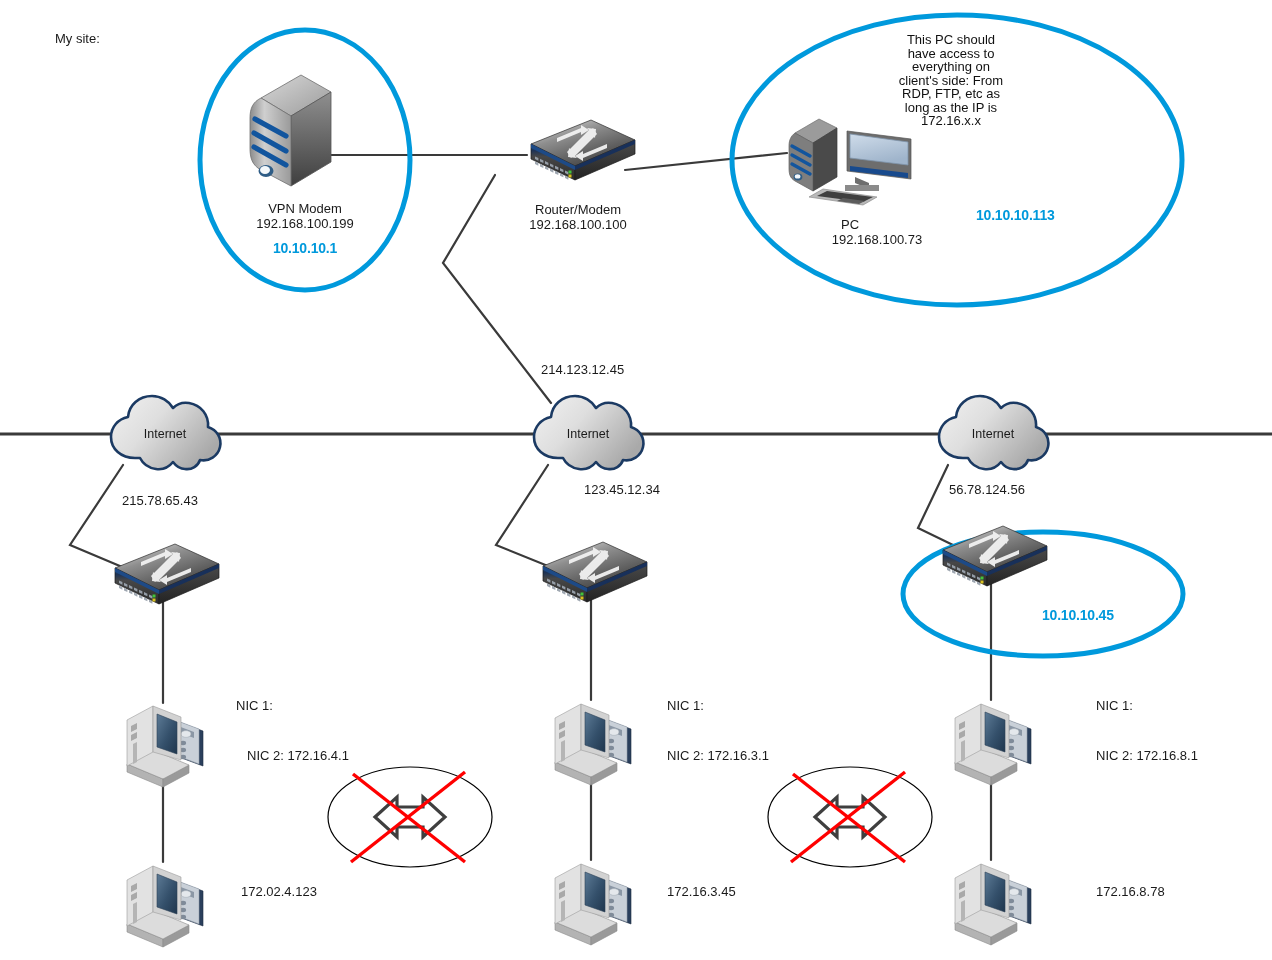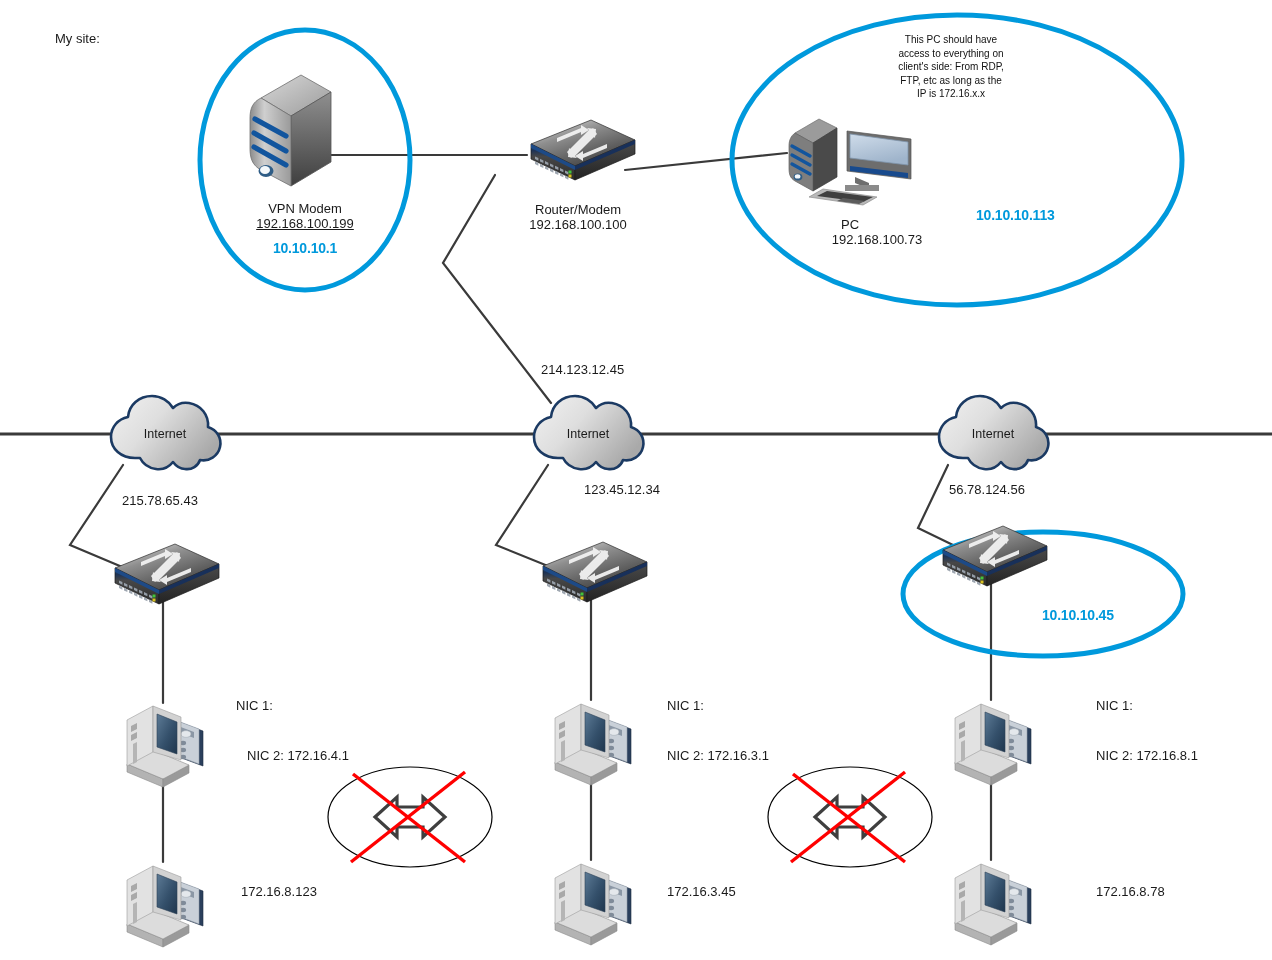--- a/index.html
+++ b/index.html
@@ -38,21 +38,21 @@
   }
   .lbl-blue {
     color: #0099DC;
     font-weight: bold;
     font-size: 14px;
     letter-spacing: -0.2px;
   }
   .note {
     position: absolute;
     font-family: "Liberation Sans", sans-serif;
-    font-size: 10px;
+    font-size: 13px;
     line-height: 13.5px;
     color: #111111;
     text-align: center;
     width: 108px;
   }
 </style>
 </head>
 <body>
 
 <div id="canvas">
@@ -270,21 +270,21 @@
     <use href="#sym-workstation" x="543" y="848" width="100" height="100"></use>
     <use href="#sym-workstation" x="943" y="848" width="100" height="100"></use>
 
     <use href="#sym-noaccess" x="325" y="762" width="170" height="110"></use>
     <use href="#sym-noaccess" x="765" y="762" width="170" height="110"></use>
   </svg>
 
   <div class="lbl" style="left:55px; top:31px;">My site:</div>
 
   <div class="lbl lbl-center" style="left:180px; top:201px; width:250px;">VPN Modem</div>
-  <div class="lbl lbl-center" style="left:180px; top:216px; width:250px;text-decoration:underline;">192.168.100.199</div>
+  <div class="lbl lbl-center" style="left:180px; top:216px; width:250px;">192.168.100.199</div>
   <div class="lbl lbl-center lbl-blue" style="left:180px; top:241px; width:250px;">10.10.10.1</div>
 
   <div class="lbl lbl-center" style="left:453px; top:202px; width:250px;">Router/Modem</div>
   <div class="lbl lbl-center" style="left:453px; top:217px; width:250px;">192.168.100.100</div>
 
   <div class="note" style="left:897px; top:33px;">This PC should have access to everything on client's side: From RDP, FTP, etc as long as the IP is 172.16.x.x</div>
   <div class="lbl lbl-center" style="left:740px; top:217px; width:220px;">PC</div>
   <div class="lbl lbl-center" style="left:767px; top:232px; width:220px;">192.168.100.73</div>
   <div class="lbl lbl-blue" style="left:936px; top:208px;margin-left:40px;">10.10.10.113</div>
 
@@ -295,21 +295,21 @@
   <div class="lbl lbl-center" style="left:938px; top:427px; width:110px; font-size:12.5px;">Internet</div>
 
   <div class="lbl" style="left:122px; top:482px;margin-top:11px;">215.78.65.43</div>
   <div class="lbl" style="left:584px; top:482px;">123.45.12.34</div>
   <div class="lbl" style="left:949px; top:482px;">56.78.124.56</div>
 
   <div class="lbl lbl-blue" style="left:1042px; top:608px;">10.10.10.45</div>
 
   <div class="lbl" style="left:236px; top:698px;">NIC 1:</div>
   <div class="lbl" style="left:220px; top:748px;margin-left:27px;">NIC 2: 172.16.4.1</div>
-  <div class="lbl" style="left:241px; top:884px;">172.16.8.123</div>
+  <div class="lbl" style="left:241px; top:884px;">172.02.4.123</div>
 
   <div class="lbl" style="left:667px; top:698px;">NIC 1:</div>
   <div class="lbl" style="left:667px; top:748px;">NIC 2: 172.16.3.1</div>
   <div class="lbl" style="left:667px; top:884px;text-align:right;">172.16.3.45</div>
 
   <div class="lbl" style="left:1096px; top:698px;">NIC 1:</div>
   <div class="lbl" style="left:1096px; top:748px;">NIC 2: 172.16.8.1</div>
   <div class="lbl" style="left:1096px; top:884px;">172.16.8.78</div>
 
 </div>

